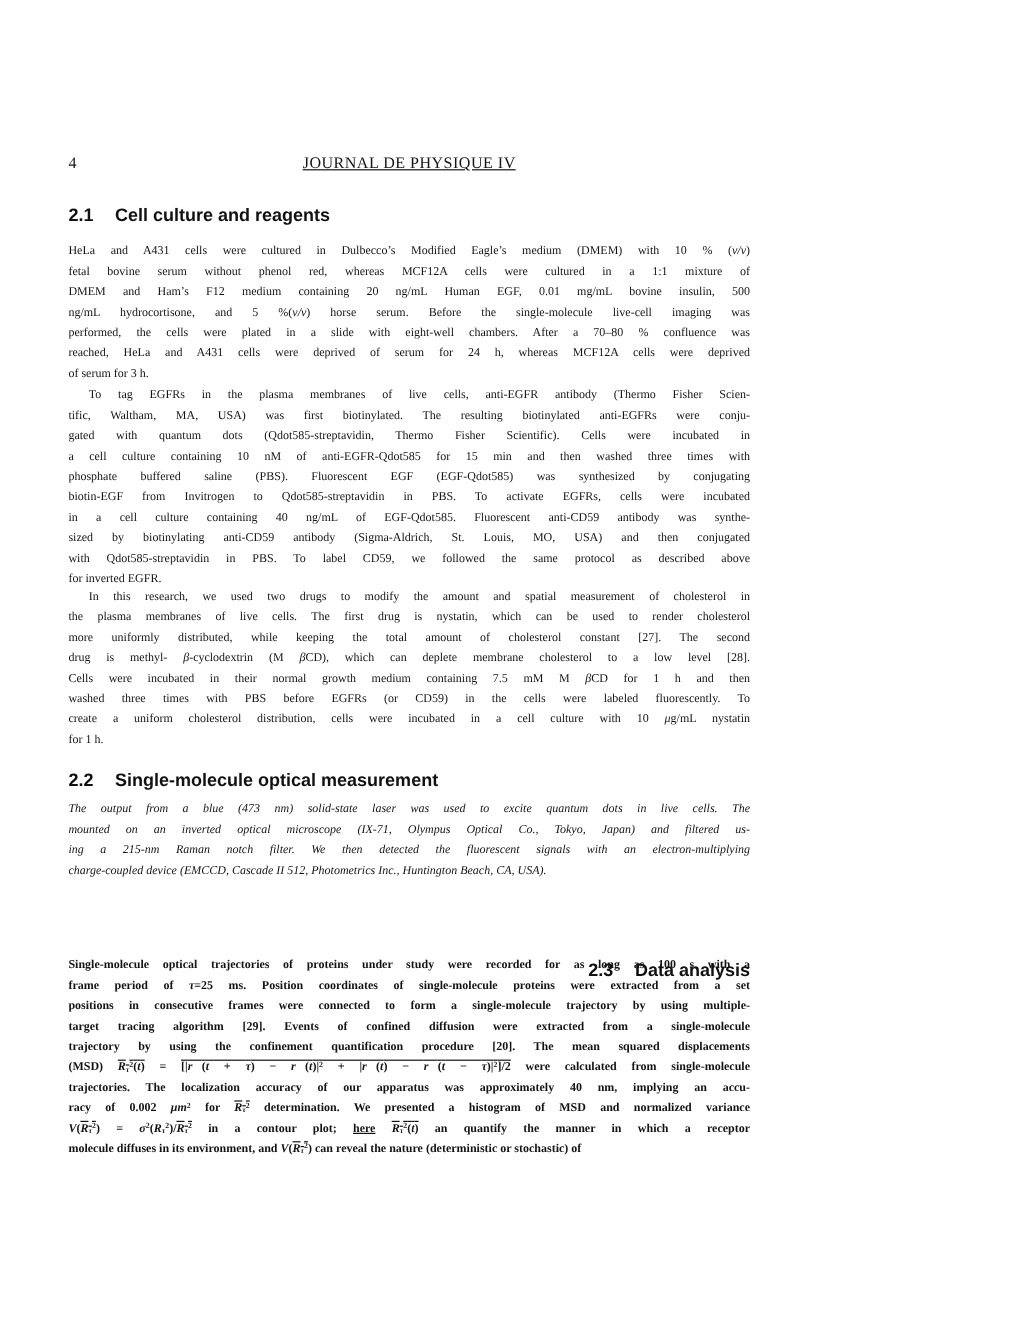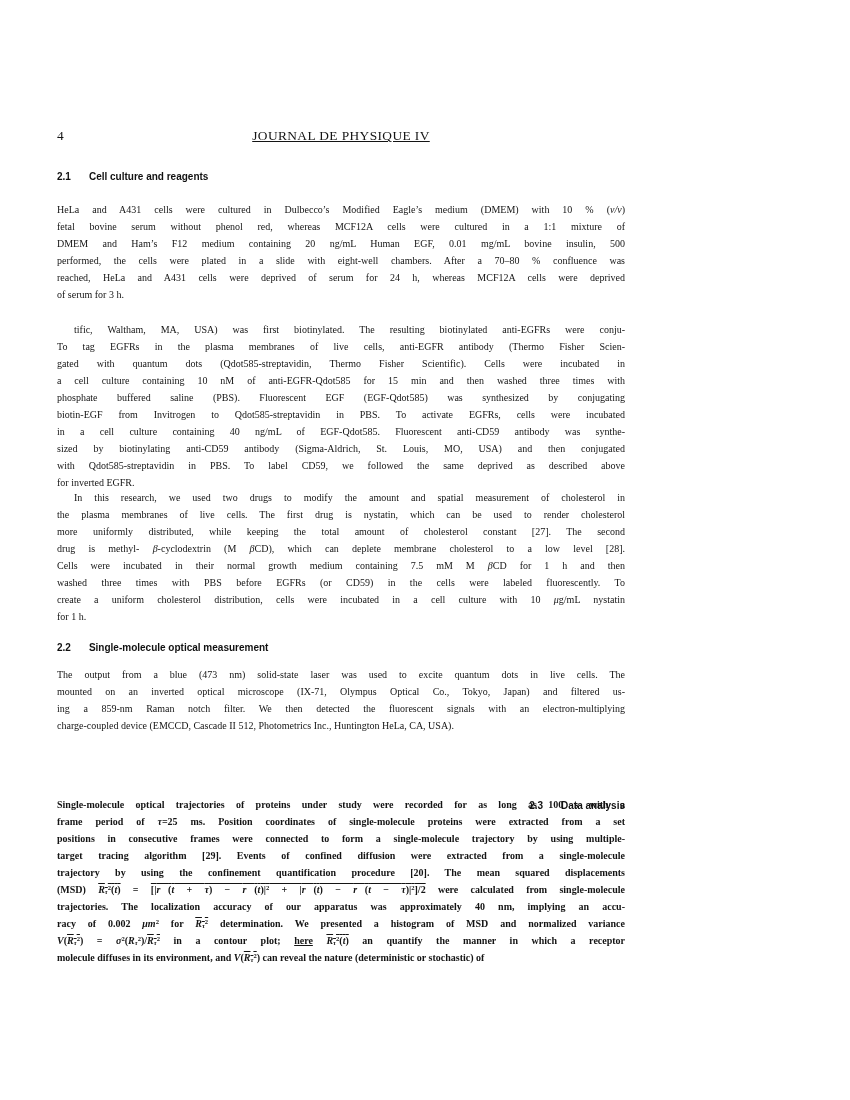--- a/index.html
+++ b/index.html
@@ -37,21 +37,21 @@
     letter-spacing: 0.4px;
     text-decoration: underline;
   }
   .section-heading {
     position: absolute;
     left: 0;
     width: 100%;
     margin: 0;
     font-family: "Liberation Sans", "DejaVu Sans", sans-serif;
     font-weight: bold;
-    font-size: 10px;
+    font-size: 15px;
     color: #111111;
     white-space: nowrap;
   }
   .section-heading .secnum { display: inline-block; margin-right: 18px; }
   .para {
     position: absolute;
     left: 0;
     width: 100%;
     font-size: 10px;
     line-height: 17px;
@@ -86,58 +86,59 @@
     </div>
 
     <h2 class="section-heading" style="top:171px;">
       <span class="secnum">2.1</span><span>Cell culture and reagents</span>
     </h2>
 
     <div class="para" style="top:201px;">
         <div class="jline">HeLa and A431 cells were cultured in Dulbecco’s Modified Eagle’s medium (DMEM) with 10 % (<i>v/v</i>)</div>
         <div class="jline">fetal bovine serum without phenol red, whereas MCF12A cells were cultured in a 1:1 mixture of</div>
         <div class="jline">DMEM and Ham’s F12 medium containing 20 ng/mL Human EGF, 0.01 mg/mL bovine insulin, 500</div>
+        <div class="jline">ng/mL hydrocortisone, and 5 %(<i>v/v</i>) horse serum.  Before the single-molecule live-cell imaging was</div>
         <div class="jline">performed, the cells were plated in a slide with eight-well chambers.  After a 70–80 % confluence was</div>
         <div class="jline">reached, HeLa and A431 cells were deprived of serum for 24 h, whereas MCF12A cells were deprived</div>
         <div class="jline lastline">of serum for 3 h.</div>
       </div>
 
     <div class="para indent-first" style="top:321px;">
+        <div class="jline">To tag EGFRs in the plasma membranes of live cells, anti-EGFR antibody (Thermo Fisher Scien-</div>
         <div class="jline">tific, Waltham, MA, USA) was first biotinylated.  The resulting biotinylated anti-EGFRs were conju-</div>
-        <div class="jline">To tag EGFRs in the plasma membranes of live cells, anti-EGFR antibody (Thermo Fisher Scien-</div>
         <div class="jline">gated with quantum dots (Qdot585-streptavidin, Thermo Fisher Scientific).  Cells were incubated in</div>
         <div class="jline">a cell culture containing 10 nM of anti-EGFR-Qdot585 for 15 min and then washed three times with</div>
         <div class="jline">phosphate buffered saline (PBS). Fluorescent EGF (EGF-Qdot585) was synthesized by conjugating</div>
         <div class="jline">biotin-EGF from Invitrogen to Qdot585-streptavidin in PBS. To activate EGFRs, cells were incubated</div>
         <div class="jline">in a cell culture containing 40 ng/mL of EGF-Qdot585.  Fluorescent anti-CD59 antibody was synthe-</div>
         <div class="jline">sized by biotinylating anti-CD59 antibody (Sigma-Aldrich, St.  Louis, MO, USA) and then conjugated</div>
-        <div class="jline">with Qdot585-streptavidin in PBS. To label CD59, we followed the same deprived as described above</div>
+        <div class="jline">with Qdot585-streptavidin in PBS. To label CD59, we followed the same protocol as described above</div>
         <div class="jline lastline">for inverted EGFR.</div>
       </div>
 
     <div class="para indent-first" style="top:489px;">
         <div class="jline">In this research, we used two drugs to modify the amount and spatial measurement of cholesterol in</div>
         <div class="jline">the plasma membranes of live cells. The first drug is nystatin, which can be used to render cholesterol</div>
         <div class="jline">more uniformly distributed, while keeping the total amount of cholesterol constant [27].  The second</div>
         <div class="jline">drug is methyl- <i>β</i>-cyclodextrin (M <i>β</i>CD), which can deplete membrane cholesterol to a low level [28].</div>
         <div class="jline">Cells were incubated in their normal growth medium containing 7.5 mM M <i>β</i>CD for 1 h and then</div>
         <div class="jline">washed three times with PBS before EGFRs (or CD59) in the cells were labeled fluorescently.  To</div>
         <div class="jline">create a uniform cholesterol distribution, cells were incubated in a cell culture with 10 <i>μ</i>g/mL nystatin</div>
         <div class="jline lastline">for 1 h.</div>
       </div>
 
     <h2 class="section-heading" style="top:642px;">
       <span class="secnum">2.2</span><span>Single-molecule optical measurement</span>
     </h2>
 
-    <div class="para" style="top:666px;">
+    <div class="para" style="top:666px;font-style:italic;">
         <div class="jline">The output from a blue (473 nm) solid-state laser was used to excite quantum dots in live cells.  The</div>
         <div class="jline">mounted on an inverted optical microscope (IX-71, Olympus Optical Co., Tokyo, Japan) and filtered us-</div>
-        <div class="jline">ing a 859-nm Raman notch filter. We then detected the fluorescent signals with an electron-multiplying</div>
-        <div class="jline lastline">charge-coupled device (EMCCD, Cascade II 512, Photometrics Inc., Huntington HeLa, CA, USA).</div>
+        <div class="jline">ing a 215-nm Raman notch filter. We then detected the fluorescent signals with an electron-multiplying</div>
+        <div class="jline lastline">charge-coupled device (EMCCD, Cascade II 512, Photometrics Inc., Huntington Beach, CA, USA).</div>
       </div>
 
     <h2 class="section-heading" style="top:800px;text-align:right;">
       <span class="secnum">2.3</span><span>Data analysis</span>
     </h2>
 
     <div class="para" style="top:796px;font-weight:bold;">
         <div class="jline">Single-molecule optical trajectories of proteins under study were recorded for as long as 100 s with a</div>
         <div class="jline">frame period of <i>τ</i>=25 ms.  Position coordinates of single-molecule proteins were extracted from a set</div>
         <div class="jline">positions in consecutive frames were connected to form a single-molecule trajectory by using multiple-</div>

